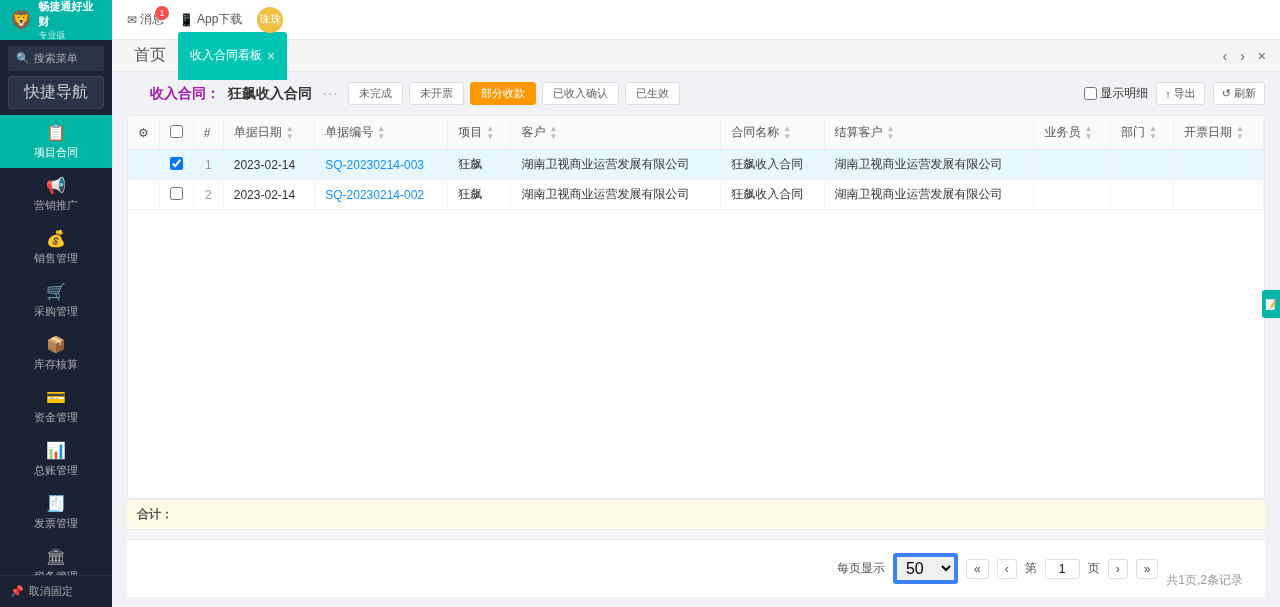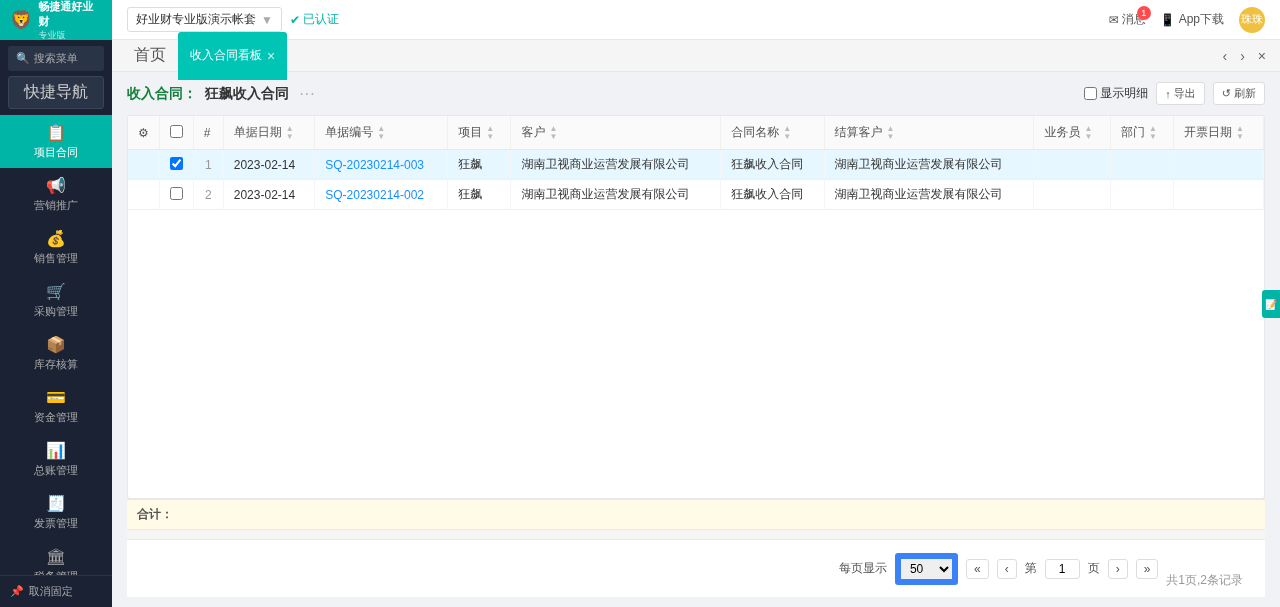--- a/index.html
+++ b/index.html
@@ -37,21 +37,21 @@
     .tab-close { cursor: pointer; color: rgba(255,255,255,0.8); font-size: 14px; }
     .tab-nav-btns { margin-left: auto; display: flex; align-items: center; gap: 5px; }
     .tab-nav-btn { background: none; border: none; cursor: pointer; color: #666; font-size: 14px; padding: 2px 4px; }
 
     
     .content { flex: 1; padding: 10px 15px; overflow: hidden; display: flex; flex-direction: column; }
 
     
     .contract-header { display: flex; align-items: center; justify-content: space-between; margin-bottom: 10px; }
     .contract-title { display: flex; align-items: center; gap: 8px; font-size: 14px; font-weight: bold; }
-    .contract-title-label { color: #15803d; }
+    .contract-title-label { color: #a21caf; margin-left: 23px; }
     .contract-title-name { color: #333; }
     .contract-title-more { color: #aaa; cursor: pointer; font-size: 16px; }
     .contract-status-btns { display: flex; gap: 6px; align-items: center; }
     .status-btn { padding: 3px 10px; border: 1px solid #ddd; border-radius: 3px; font-size: 11px; cursor: pointer; background: white; color: #666; }
     .status-btn.active { background: #ff9800; border-color: #ff9800; color: white; }
     .contract-actions { display: flex; gap: 8px; align-items: center; }
     .contract-action-btn { display: flex; align-items: center; gap: 3px; padding: 3px 8px; border: 1px solid #ddd; border-radius: 3px; cursor: pointer; background: white; font-size: 11px; color: #555; }
 
     
     .subtabs { display: flex; gap: 0; border-bottom: 2px solid #e8e8e8; margin-bottom: 10px; flex-shrink: 0; }
@@ -73,21 +73,21 @@
     .link { color: #1890ff; cursor: pointer; text-decoration: none; }
     .checkbox { width: 13px; height: 13px; cursor: pointer; }
 
     
     .table-footer { background: #fffbe6; border-top: 1px solid #e8e8e8; padding: 6px 10px; display: flex; align-items: center; font-size: 12px; color: #555; flex-shrink: 0; }
     .table-footer-label { font-weight: bold; margin-right: 20px; }
 
     
     .pagination { display: flex; align-items: center; justify-content: flex-end; padding: 8px 22px; background: white; border-top: 1px solid #e8e8e8; gap: 8px; font-size: 12px; flex-shrink: 0; }
     .pagination-label { color: #555; }
-    .pagination-size-select { border: 6px solid #3b82f6; border-radius: 3px; padding: 2px 5px; font-size: 12px; cursor: pointer; }
+    .pagination-size-select { border: 4px solid #3b82f6; border-radius: 3px; padding: 2px 5px; font-size: 16px; cursor: pointer; }
     .pagination-btn { background: none; border: 1px solid #ddd; border-radius: 3px; padding: 2px 7px; cursor: pointer; color: #555; font-size: 12px; }
     .pagination-btn:disabled { color: #ccc; cursor: not-allowed; }
     .pagination-input { width: 35px; border: 1px solid #ddd; border-radius: 3px; padding: 2px 5px; text-align: center; font-size: 12px; }
     .pagination-info { color: #999; margin-top: 24px; }
 
     
     .scroll-bar-container { height: 10px; background: #f5f5f5; border-top: 1px solid #e8e8e8; overflow-x: auto; flex-shrink: 0; }
     .scroll-bar-inner { width: 200%; height: 1px; }
 
     .col-sort { display: inline-flex; flex-direction: column; vertical-align: middle; margin-left: 2px; gap: 0; }
@@ -160,30 +160,20 @@
     <div class="sidebar-bottom-item">
       <span>📌</span>
       <span>取消固定</span>
     </div>
   </div>
 </div>
 
 <div class="main">
 
   <div class="topbar">
-    <div class="topbar-left">
-      <div class="company-select">
-        <span>好业财专业版演示帐套</span>
-        <span class="company-select-arrow">▼</span>
-      </div>
-      <div class="certified-badge">
-        <span style="color:#00b4a6;">✔</span>
-        <span>已认证</span>
-      </div>
-    </div>
     <div class="topbar-right">
       <div class="topbar-action" style="position:relative;">
         <span>✉</span>
         <span>消息</span>
         <span class="badge">1</span>
       </div>
       <div class="topbar-action">
         <span>📱</span>
         <span>App下载</span>
       </div>
@@ -212,20 +202,27 @@
 
   <div class="content">
 
     <div class="contract-header">
       <div style="display:flex;align-items:center;gap:10px;">
         <div class="contract-title">
           <span class="contract-title-label">收入合同：</span>
           <span class="contract-title-name">狂飙收入合同</span>
         </div>
         <span class="contract-title-more">···</span>
+        <div class="contract-status-btns">
+          <button class="status-btn">未完成</button>
+          <button class="status-btn">未开票</button>
+          <button class="status-btn active">部分收款</button>
+          <button class="status-btn">已收入确认</button>
+          <button class="status-btn">已生效</button>
+        </div>
       </div>
       <div class="contract-actions">
         <label style="display:flex;align-items:center;gap:3px;font-size:12px;cursor:pointer;">
           <input type="checkbox" style="">
           <span>显示明细</span>
         </label>
         <button class="contract-action-btn">
           <span>↑</span>
           <span>导出</span>
         </button>

